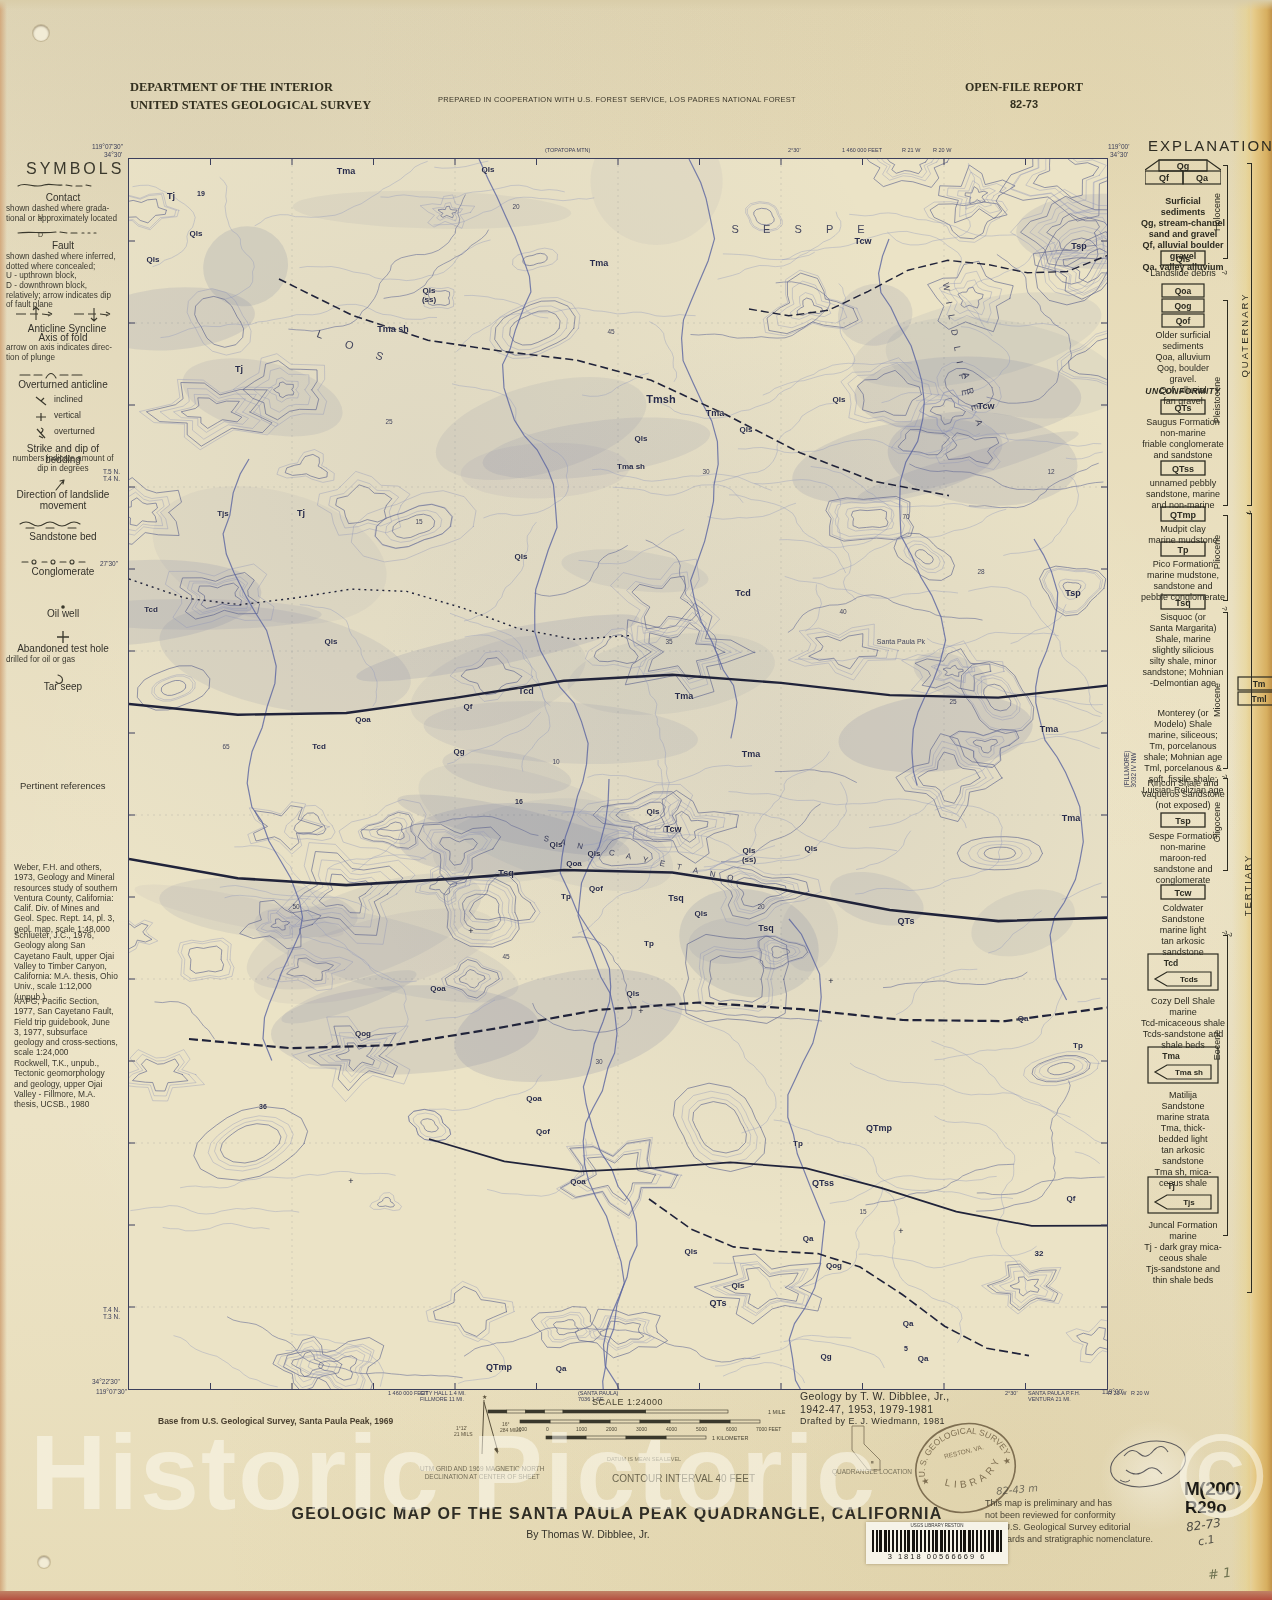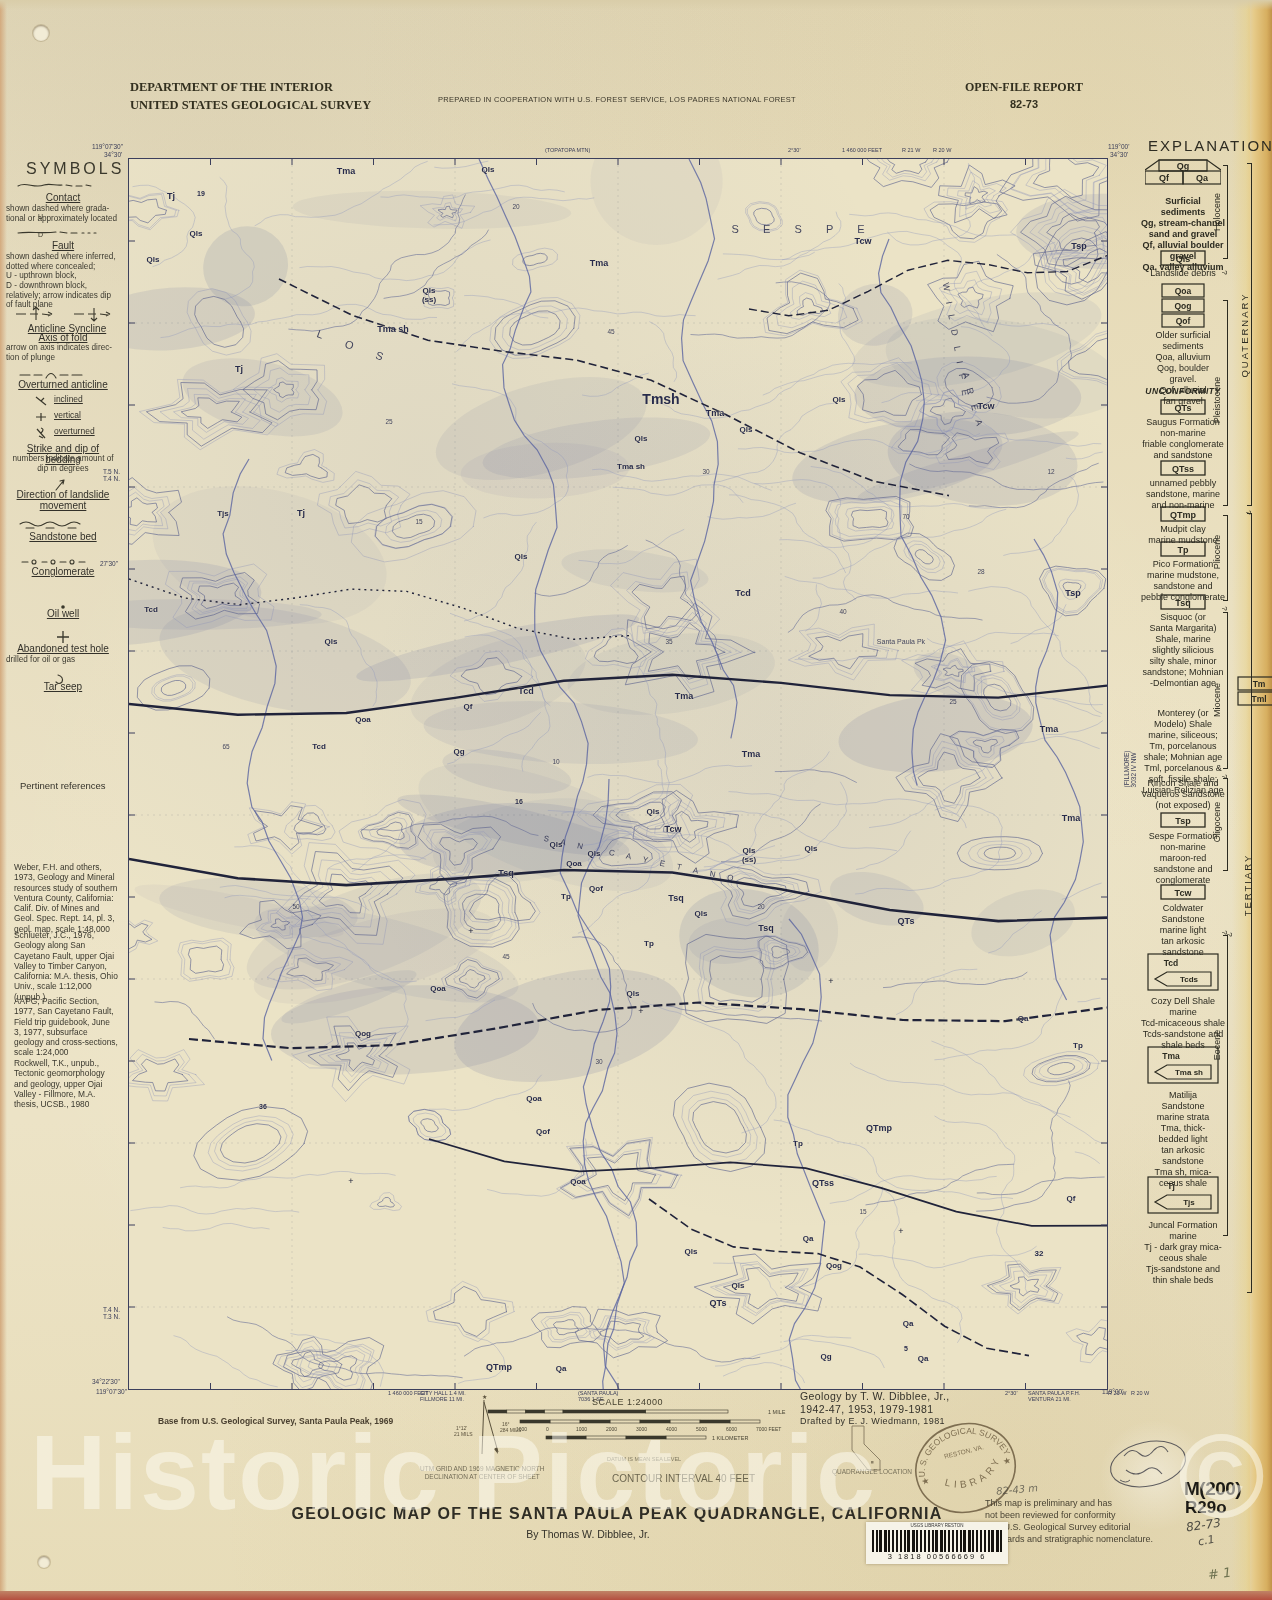--- a/index.html
+++ b/index.html
@@ -17,21 +17,21 @@
     background:linear-gradient(90deg, rgba(226,194,124,0) 0%, #e6cb8a 30%, #d7af60 80%, #c1924a 100%);}
   .edge-right2{position:absolute;top:0;right:22px;width:18px;height:1600px;background:linear-gradient(90deg, rgba(234,217,152,0), rgba(231,210,140,.7));}
   .edge-bottom{position:absolute;left:0;bottom:0;width:1272px;height:9px;background:linear-gradient(180deg,#c08366,#b44f3f);}
   .edge-left{position:absolute;left:0;top:0;width:7px;height:1600px;background:linear-gradient(90deg,#d3aa7e,rgba(211,170,126,0));}
   .edge-top{position:absolute;left:0;top:0;width:1272px;height:10px;background:linear-gradient(180deg,#d9cda9,rgba(217,205,169,0));}
   .hole{position:absolute;border-radius:50%;background:#f2ecd6;box-shadow:inset 0 1px 2px rgba(90,70,40,.55), 0 0 0 1px rgba(120,100,60,.25);}
   
   .hdr-serif{font-family:"Liberation Serif",serif;font-weight:bold;color:#33301f;}
   
   .sym-title{font-size:16px;letter-spacing:3px;color:#3a382c;}
-  .sym-label{font-size:10px;text-align:center;color:#33312a;text-decoration:underline;}
+  .sym-label{font-size:10px;text-align:center;color:#33312a;}
   .sym-desc{font-size:8.2px;line-height:1.18;text-align:center;color:#3c3a30;}
   .ref-entry{font-size:8.4px;line-height:1.22;color:#3a382e;width:104px;}
   
   #map-frame{position:absolute;left:128px;top:158px;width:978px;height:1230px;border:1.2px solid #3c3f5c;
     background:
       radial-gradient(circle at 30% 25%, rgba(120,126,165,.10), transparent 45%),
       radial-gradient(circle at 70% 50%, rgba(120,126,165,.12), transparent 50%),
       #ebe3c6;}
   .mlabel{position:absolute;color:#272b4c;white-space:pre;transform:translate(-50%,-50%);}
   .edge-lab{position:absolute;font-size:6.5px;color:#3a3d58;white-space:pre;}
@@ -623,21 +623,21 @@
         <div class="mlabel" style="position: absolute; left: 24px; top: 100px; font-size: 8px; font-weight: bold; text-align: center; text-shadow: rgba(235, 227, 198, 0.9) 0px 0px 2px;">Qls</div>
         <div class="mlabel" style="position: absolute; left: 217px; top: 12px; font-size: 9px; font-weight: bold; text-align: center; text-shadow: rgba(235, 227, 198, 0.9) 0px 0px 2px;">Tma</div>
         <div class="mlabel" style="position: absolute; left: 359px; top: 10px; font-size: 8px; font-weight: bold; text-align: center; text-shadow: rgba(235, 227, 198, 0.9) 0px 0px 2px;">Qls</div>
         <div class="mlabel" style="position: absolute; left: 734px; top: 82px; font-size: 9px; font-weight: bold; text-align: center; text-shadow: rgba(235, 227, 198, 0.9) 0px 0px 2px;">Tcw</div>
         <div class="mlabel" style="position: absolute; left: 950px; top: 87px; font-size: 9px; font-weight: bold; text-align: center; text-shadow: rgba(235, 227, 198, 0.9) 0px 0px 2px;">Tsp</div>
         <div class="mlabel" style="position: absolute; left: 470px; top: 104px; font-size: 9px; font-weight: bold; text-align: center; text-shadow: rgba(235, 227, 198, 0.9) 0px 0px 2px;">Tma</div>
         <div class="mlabel" style="position: absolute; left: 300px; top: 136px; font-size: 8px; font-weight: bold; text-align: center; text-shadow: rgba(235, 227, 198, 0.9) 0px 0px 2px;">Qls
 (ss)</div>
         <div class="mlabel" style="position: absolute; left: 264px; top: 170px; font-size: 9px; font-weight: bold; text-align: center; text-shadow: rgba(235, 227, 198, 0.9) 0px 0px 2px;">Tma sh</div>
         <div class="mlabel" style="position: absolute; left: 110px; top: 210px; font-size: 9px; font-weight: bold; text-align: center; text-shadow: rgba(235, 227, 198, 0.9) 0px 0px 2px;">Tj</div>
-        <div class="mlabel" style="position: absolute; left: 532px; top: 240px; font-size: 14px; font-weight: bold; text-align: left; text-shadow: rgba(235, 227, 198, 0.9) 0px 0px 2px;">Tmsh</div>
+        <div class="mlabel" style="position: absolute; left: 532px; top: 240px; font-size: 11px; font-weight: bold; text-align: left; text-shadow: rgba(235, 227, 198, 0.9) 0px 0px 2px;">Tmsh</div>
         <div class="mlabel" style="position: absolute; left: 710px; top: 240px; font-size: 8px; font-weight: bold; text-align: center; text-shadow: rgba(235, 227, 198, 0.9) 0px 0px 2px;">Qls</div>
         <div class="mlabel" style="position: absolute; left: 586px; top: 254px; font-size: 9px; font-weight: bold; text-align: center; text-shadow: rgba(235, 227, 198, 0.9) 0px 0px 2px;">Tma</div>
         <div class="mlabel" style="position: absolute; left: 512px; top: 279px; font-size: 8px; font-weight: bold; text-align: center; text-shadow: rgba(235, 227, 198, 0.9) 0px 0px 2px;">Qls</div>
         <div class="mlabel" style="position: absolute; left: 502px; top: 307px; font-size: 8px; font-weight: bold; text-align: center; text-shadow: rgba(235, 227, 198, 0.9) 0px 0px 2px;">Tma sh</div>
         <div class="mlabel" style="position: absolute; left: 617px; top: 270px; font-size: 8px; font-weight: bold; text-align: center; text-shadow: rgba(235, 227, 198, 0.9) 0px 0px 2px;">Qls</div>
         <div class="mlabel" style="position: absolute; left: 857px; top: 247px; font-size: 9px; font-weight: bold; text-align: center; text-shadow: rgba(235, 227, 198, 0.9) 0px 0px 2px;">Tcw</div>
         <div class="mlabel" style="position: absolute; left: 172px; top: 354px; font-size: 9px; font-weight: bold; text-align: center; text-shadow: rgba(235, 227, 198, 0.9) 0px 0px 2px;">Tj</div>
         <div class="mlabel" style="position: absolute; left: 94px; top: 354px; font-size: 8px; font-weight: bold; text-align: center; text-shadow: rgba(235, 227, 198, 0.9) 0px 0px 2px;">Tjs</div>
         <div class="mlabel" style="position: absolute; left: 392px; top: 397px; font-size: 8px; font-weight: bold; text-align: center; text-shadow: rgba(235, 227, 198, 0.9) 0px 0px 2px;">Qls</div>
         <div class="mlabel" style="position: absolute; left: 614px; top: 434px; font-size: 9px; font-weight: bold; text-align: center; text-shadow: rgba(235, 227, 198, 0.9) 0px 0px 2px;">Tcd</div>

